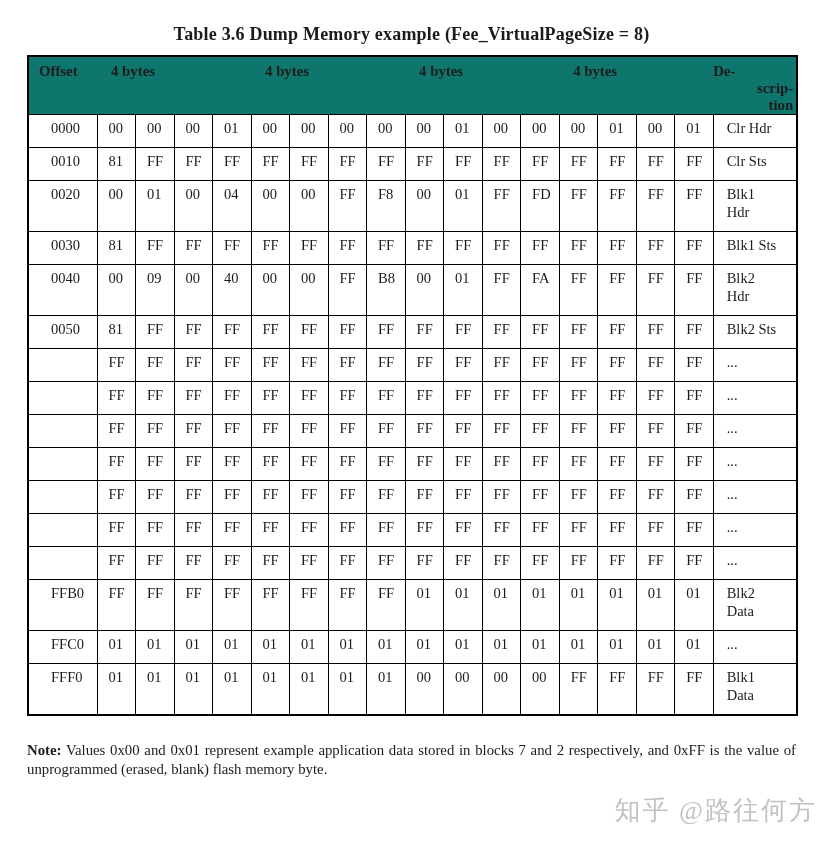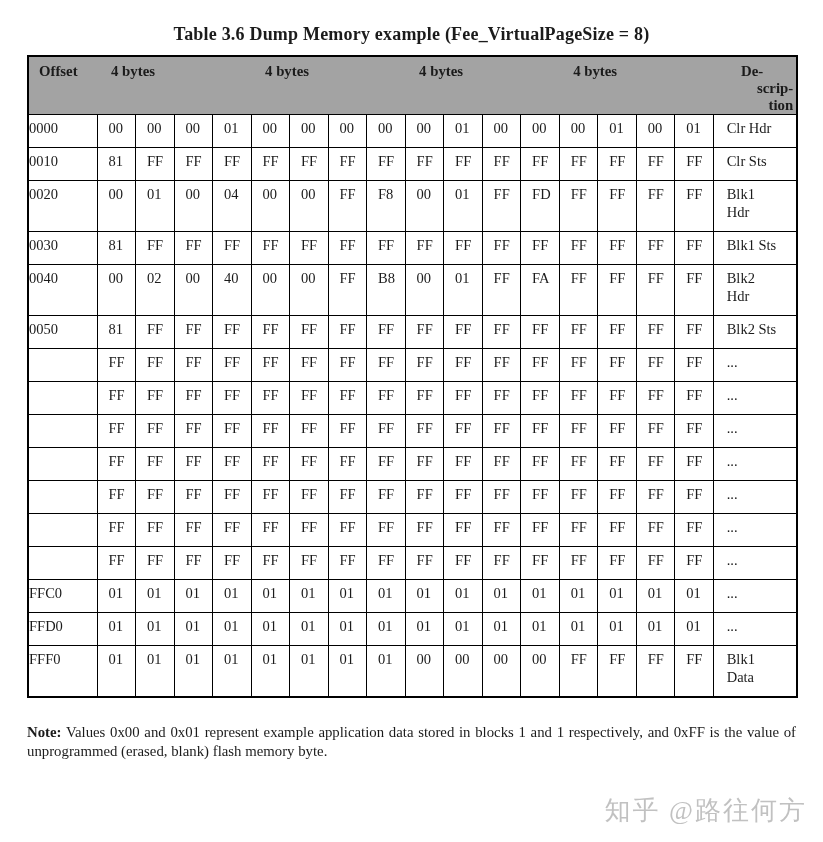--- a/index.html
+++ b/index.html
@@ -25,59 +25,59 @@
     width: 769px;
     margin: 10px 0 0 27px;
     border: 2px solid #000;
   }
   table.mem-table col.c-offset { width: 69px; }
   table.mem-table col.c-byte   { width: 38.5px; }
   table.mem-table col.c-desc   { width: 84px; }
 
   thead tr { height: 57px; }
   thead th {
-    background: #a3a3a3;
+    background: #0f766e;
     border: none;
     border-bottom: 1px solid #000;
     font-weight: bold;
     font-size: 14.8px;
     text-align: left;
     vertical-align: top;
     padding: 6px 0 0 0;
     line-height: 17px;
   }
   thead th.h-offset { padding-left: 10px; }
   thead th.h-group  { padding-left: 14px; }
   thead th.h-desc   { padding-right: 3px; }
-  .h-desc .l-right { text-align: center; padding-right: 2px; }
+  .h-desc .l-right { text-align: left; padding-right: 2px; }
   .h-desc .l-left  { text-align: right; padding-left: 5px; }
 
   tbody td {
     border: 1px solid #000;
     vertical-align: top;
     font-size: 14.5px;
     line-height: 18px;
     padding: 4px 2px 10px 2px;
   }
-  td.offset-cell { padding-left: 0; }
+  td.offset-cell { padding-left: 22px; }
   td.byte-cell   { padding-left: 11px; }
   td.desc-cell   { padding-left: 13px; }
 
   .note {
     margin: 25px 27px 0 27px;
     font-size: 14.8px;
     line-height: 18.5px;
     text-align: justify;
   }
   .note .note-label { font-weight: bold; }
 
   .watermark {
     position: absolute;
     top: 793px;
-    right: 16px;
+    right: 6px;
     font-size: 26px;
     color: #8f8f8f;
     opacity: 0.55;
     letter-spacing: 2px;
     white-space: nowrap;
     pointer-events: none;
   }
 </style>
 </head>
 <body>
@@ -205,21 +205,21 @@
         <td class="byte-cell">FF</td>
         <td class="byte-cell">FF</td>
         <td class="byte-cell">FF</td>
         <td class="desc-cell">
           <div>Blk1 Sts</div>
         </td>
       </tr>
       <tr>
         <td class="offset-cell">0040</td>
         <td class="byte-cell">00</td>
-        <td class="byte-cell">02</td>
+        <td class="byte-cell">09</td>
         <td class="byte-cell">00</td>
         <td class="byte-cell">40</td>
         <td class="byte-cell">00</td>
         <td class="byte-cell">00</td>
         <td class="byte-cell">FF</td>
         <td class="byte-cell">B8</td>
         <td class="byte-cell">00</td>
         <td class="byte-cell">01</td>
         <td class="byte-cell">FF</td>
         <td class="byte-cell">FA</td>
@@ -402,43 +402,44 @@
         <td class="byte-cell">FF</td>
         <td class="byte-cell">FF</td>
         <td class="byte-cell">FF</td>
         <td class="byte-cell">FF</td>
         <td class="byte-cell">FF</td>
         <td class="desc-cell">
           <div>...</div>
         </td>
       </tr>
       <tr>
+        <td class="offset-cell">FFB0</td>
+        <td class="byte-cell">FF</td>
+        <td class="byte-cell">FF</td>
+        <td class="byte-cell">FF</td>
+        <td class="byte-cell">FF</td>
+        <td class="byte-cell">FF</td>
+        <td class="byte-cell">FF</td>
+        <td class="byte-cell">FF</td>
+        <td class="byte-cell">FF</td>
+        <td class="byte-cell">01</td>
+        <td class="byte-cell">01</td>
+        <td class="byte-cell">01</td>
+        <td class="byte-cell">01</td>
+        <td class="byte-cell">01</td>
+        <td class="byte-cell">01</td>
+        <td class="byte-cell">01</td>
+        <td class="byte-cell">01</td>
+        <td class="desc-cell">
+          <div>Blk2</div>
+          <div>Data</div>
+        </td>
+      </tr>
+      <tr>
         <td class="offset-cell">FFC0</td>
-        <td class="byte-cell">01</td>
-        <td class="byte-cell">01</td>
-        <td class="byte-cell">01</td>
-        <td class="byte-cell">01</td>
-        <td class="byte-cell">01</td>
-        <td class="byte-cell">01</td>
-        <td class="byte-cell">01</td>
-        <td class="byte-cell">01</td>
-        <td class="byte-cell">01</td>
-        <td class="byte-cell">01</td>
-        <td class="byte-cell">01</td>
-        <td class="byte-cell">01</td>
-        <td class="byte-cell">01</td>
-        <td class="byte-cell">01</td>
-        <td class="byte-cell">01</td>
-        <td class="byte-cell">01</td>
-        <td class="desc-cell">
-          <div>...</div>
-        </td>
-      </tr>
-      <tr>
-        <td class="offset-cell">FFD0</td>
         <td class="byte-cell">01</td>
         <td class="byte-cell">01</td>
         <td class="byte-cell">01</td>
         <td class="byte-cell">01</td>
         <td class="byte-cell">01</td>
         <td class="byte-cell">01</td>
         <td class="byte-cell">01</td>
         <td class="byte-cell">01</td>
         <td class="byte-cell">01</td>
         <td class="byte-cell">01</td>
@@ -472,16 +473,16 @@
         <td class="byte-cell">FF</td>
         <td class="desc-cell">
           <div>Blk1</div>
           <div>Data</div>
         </td>
       </tr>
     </tbody>
 </table>
 
 <div class="note">
-  <span class="note-label">Note:</span><span> Values 0x00 and 0x01 represent example application data stored in blocks 1 and 1 respectively, and 0xFF is the value of unprogrammed (erased, blank) flash memory byte.</span>
+  <span class="note-label">Note:</span><span> Values 0x00 and 0x01 represent example application data stored in blocks 7 and 2 respectively, and 0xFF is the value of unprogrammed (erased, blank) flash memory byte.</span>
 </div>
 
 <div class="watermark">知乎 @路往何方</div>
 
 </body></html>

